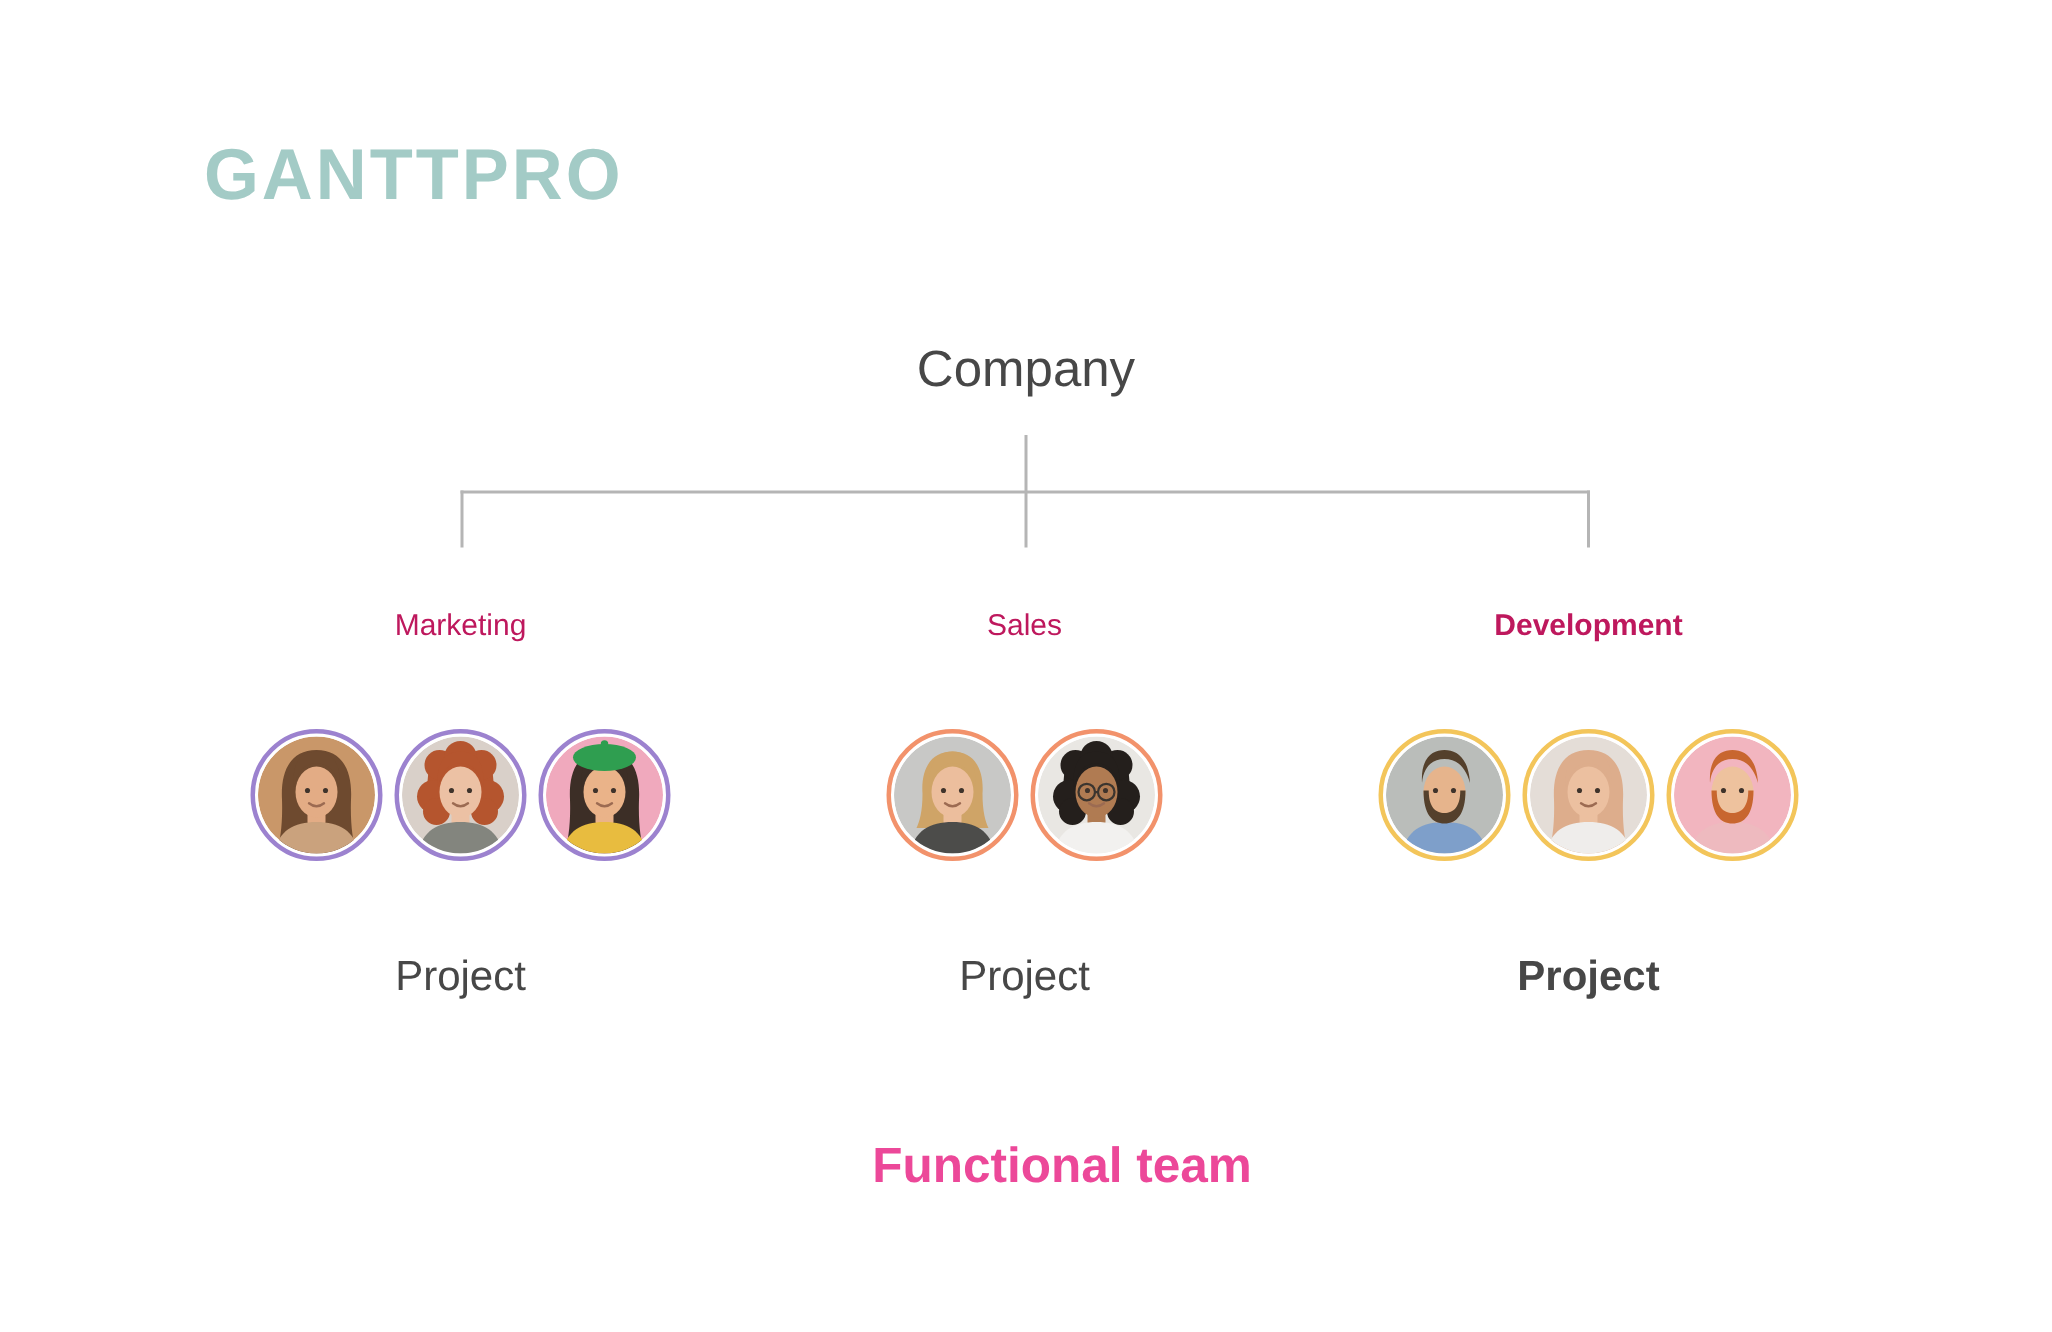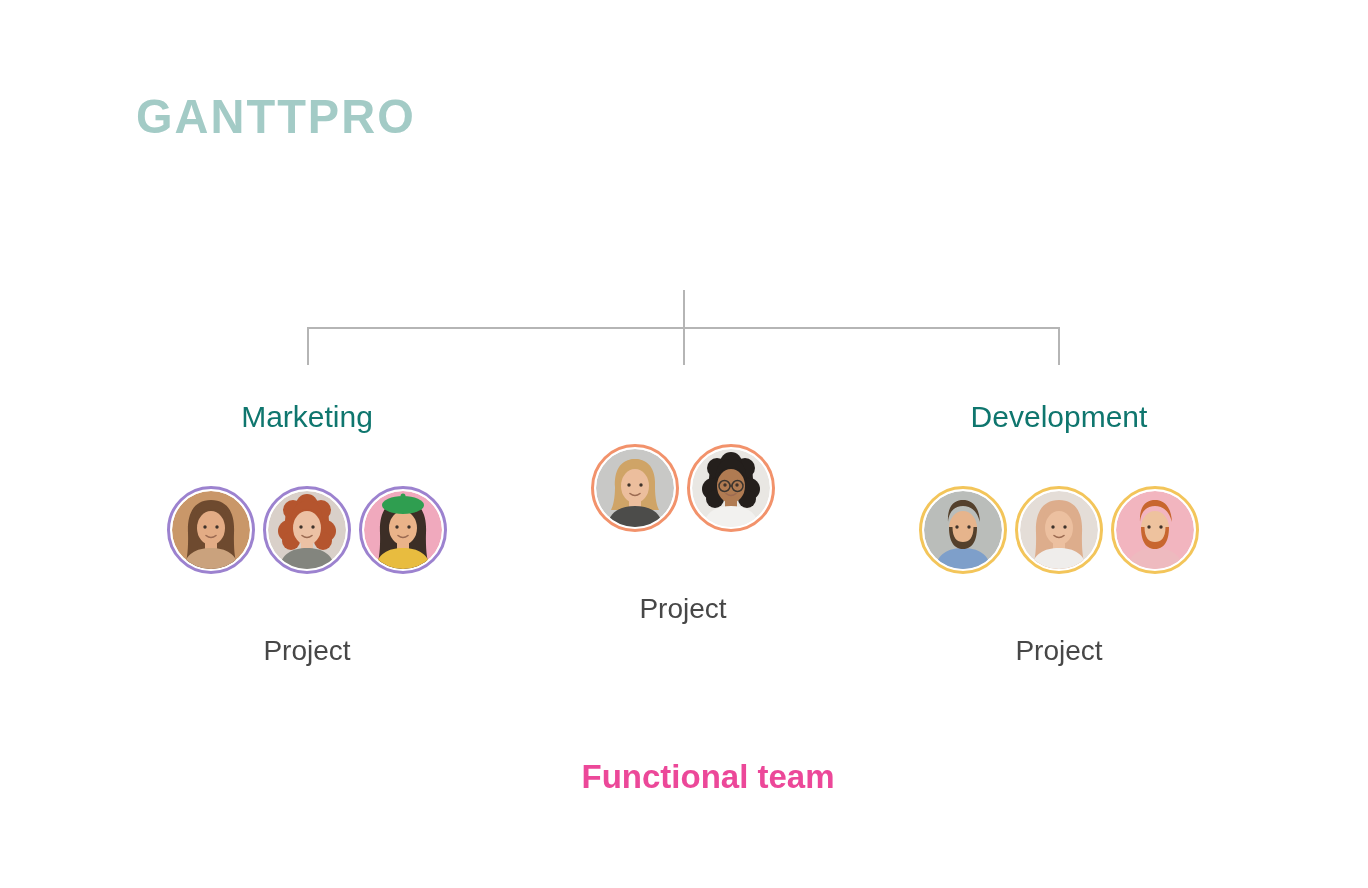--- a/index.html
+++ b/index.html
@@ -45,25 +45,25 @@
   .drop-l { left: 307px; top: 327px; width: 2px;   height: 38px; }
   .drop-r { left: 1058px; top: 327px; width: 2px;  height: 38px; }
   .team {
     position: absolute;
     top: 396px;
     width: 300px;
     text-align: center;
   }
   .team-0 { left: 157px; }
   .team-1 { left: 533px; }
-  .team-2 { left: 909px; }
+  .team-2 { left: 909px; font-weight: bold; }
   .team-label {
-    font-size: 30px;
+    font-size: 20px;
     line-height: 42px;
-    color: #0f766e;
+    color: #be185d;
   }
   .avatars {
     margin-top: 48px;
     height: 88px;
     display: flex;
     justify-content: center;
     gap: 8px;
   }
   .avatar {
     width: 78px;
@@ -96,20 +96,21 @@
     font-weight: 700;
   }
 </style>
 </head>
 <body>
 
 <div class="canvas">
 
   <div class="logo" style="color: rgb(163, 203, 198);">GANTTPRO</div>
 
+  <div class="root-label">Company</div>
 
   <div class="line stem" style="background-color: rgb(181, 181, 181);"></div>
   <div class="line hbar" style="background-color: rgb(181, 181, 181);"></div>
   <div class="line drop-l" style="background-color: rgb(181, 181, 181);"></div>
   <div class="line drop-r" style="background-color: rgb(181, 181, 181);"></div>
 
   <div class="team team-0">
     <div class="team-label">Marketing</div>
     <div class="avatars">
         <div class="avatar" style="border-color: rgb(156, 130, 207);">
@@ -160,20 +161,21 @@
             <circle cx="33" cy="36" r="1.7" fill="#3f332b"></circle>
             <circle cx="45" cy="36" r="1.7" fill="#3f332b"></circle>
             <path d="M34 44.5 Q 39 48.5 44 44.5" stroke="#9c6b52" stroke-width="1.6" fill="none" stroke-linecap="round"></path>
           </svg>
         </div>
       </div>
     <div class="project-label">Project</div>
   </div>
 
   <div class="team team-1">
+    <div class="team-label">Sales</div>
     <div class="avatars">
         <div class="avatar" style="border-color: rgb(242, 146, 107);">
           <svg viewBox="0 0 78 78" width="78" height="78" xmlns="http://www.w3.org/2000/svg">
             <circle cx="39" cy="39" r="39" fill="#c8c8c6"></circle>
             <path d="M39 10 C 23 10 18 24 19 38 C 19 50 17 57 15 61 L 63 61 C 61 57 59 50 59 38 C 60 24 55 10 39 10 Z" fill="#cfa467"></path>
             <rect x="33" y="49" width="12" height="11" rx="3" fill="#ecbe9d"></rect>
             <path d="M11 78 C 13 63 24 57 39 57 C 54 57 65 63 67 78 Z" fill="#4c4c4a"></path>
             <ellipse cx="39" cy="37" rx="14" ry="17" fill="#ecbe9d"></ellipse>
             <path d="M24 34 C 22 16 30 10 39 10 C 48 10 56 16 54 34 C 52 23 47 18 39 18 C 31 18 26 23 24 34 Z" fill="#cfa467"></path>
             <circle cx="33" cy="36" r="1.7" fill="#3f332b"></circle>

